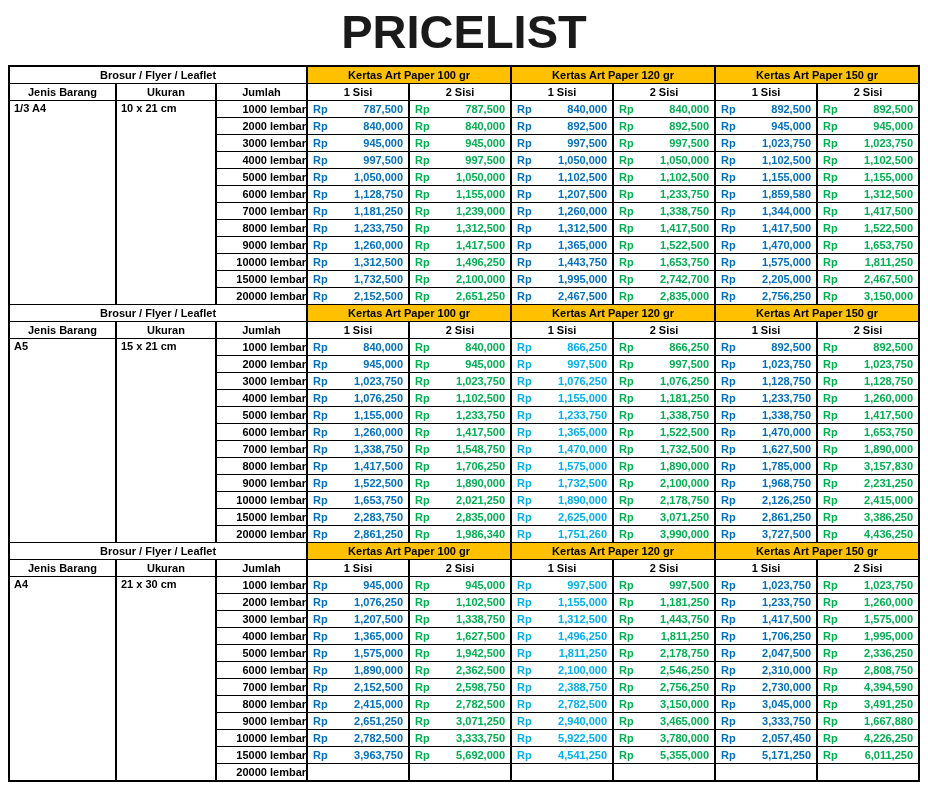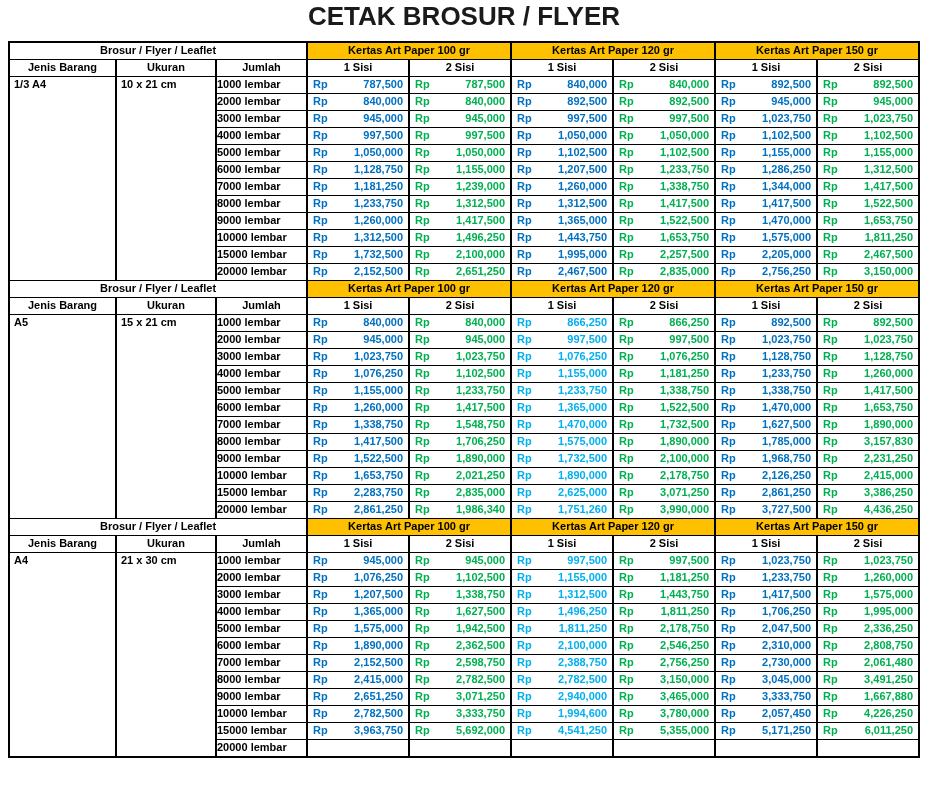--- a/index.html
+++ b/index.html
@@ -9,28 +9,28 @@
   .subtitle { font-size:26px; font-weight:bold; line-height:1.1; margin-top:2px; color:#1a1a1a; }
   table { border-collapse:collapse; table-layout:fixed; width:912px; margin:10px 8px 0 8px; border:2px solid #000; }
   col.c-jenis { width:107px; } col.c-ukuran { width:100px; } col.c-jumlah { width:91px; }
   col.c-price { width:102px; }
   td, th { border:1px solid #000; border-left-width:2px; border-right-width:2px;
            font-size:11px; font-weight:bold; color:#000; padding:0; height:16px;
            line-height:1; white-space:nowrap; overflow:hidden; }
   th { text-align:center; }
   th.paper { background:#FFC000; }
   td.jenis, td.ukuran { vertical-align:top; text-align:left; padding:2px 4px; }
-  td.jumlah { text-align:left; }
+  td.jumlah { text-align:right; }
   td.price .pc { display:flex; justify-content:space-between; align-items:center; padding:0 5px; height:16px; }
 </style>
 </head>
 <body>
 
 <div class="hdr">
-  <div class="subtitle">CETAK BROSUR / FLYER</div>
+  <div class="title">PRICELIST</div>
 </div>
 
 <table>
   <colgroup>
     <col class="c-jenis">
       <col class="c-ukuran">
       <col class="c-jumlah">
     <col class="c-price">
       <col class="c-price">
       <col class="c-price">
@@ -275,21 +275,21 @@
         </td>
         <td class="price">
           <div class="pc" style="color: rgb(0, 176, 80);">
             <span class="rp">Rp</span>
             <span class="val">1,233,750</span>
           </div>
         </td>
         <td class="price">
           <div class="pc" style="color: rgb(0, 112, 192);">
             <span class="rp">Rp</span>
-            <span class="val">1,286,250</span>
+            <span class="val">1,859,580</span>
           </div>
         </td>
         <td class="price">
           <div class="pc" style="color: rgb(0, 176, 80);">
             <span class="rp">Rp</span>
             <span class="val">1,312,500</span>
           </div>
         </td>
       </tr>
       <tr>
@@ -464,21 +464,21 @@
         </td>
         <td class="price">
           <div class="pc" style="color: rgb(0, 112, 192);">
             <span class="rp">Rp</span>
             <span class="val">1,995,000</span>
           </div>
         </td>
         <td class="price">
           <div class="pc" style="color: rgb(0, 176, 80);">
             <span class="rp">Rp</span>
-            <span class="val">2,257,500</span>
+            <span class="val">2,742,700</span>
           </div>
         </td>
         <td class="price">
           <div class="pc" style="color: rgb(0, 112, 192);">
             <span class="rp">Rp</span>
             <span class="val">2,205,000</span>
           </div>
         </td>
         <td class="price">
           <div class="pc" style="color: rgb(0, 176, 80);">
@@ -1294,21 +1294,21 @@
         </td>
         <td class="price">
           <div class="pc" style="color: rgb(0, 112, 192);">
             <span class="rp">Rp</span>
             <span class="val">2,730,000</span>
           </div>
         </td>
         <td class="price">
           <div class="pc" style="color: rgb(0, 176, 80);">
             <span class="rp">Rp</span>
-            <span class="val">2,061,480</span>
+            <span class="val">4,394,590</span>
           </div>
         </td>
       </tr>
       <tr>
         <td class="jumlah">8000 lembar</td>
         <td class="price">
           <div class="pc" style="color: rgb(0, 112, 192);">
             <span class="rp">Rp</span>
             <span class="val">2,415,000</span>
           </div>
@@ -1393,21 +1393,21 @@
         </td>
         <td class="price">
           <div class="pc" style="color: rgb(0, 176, 80);">
             <span class="rp">Rp</span>
             <span class="val">3,333,750</span>
           </div>
         </td>
         <td class="price">
           <div class="pc" style="color: rgb(0, 176, 240);">
             <span class="rp">Rp</span>
-            <span class="val">1,994,600</span>
+            <span class="val">5,922,500</span>
           </div>
         </td>
         <td class="price">
           <div class="pc" style="color: rgb(0, 176, 80);">
             <span class="rp">Rp</span>
             <span class="val">3,780,000</span>
           </div>
         </td>
         <td class="price">
           <div class="pc" style="color: rgb(0, 112, 192);">

